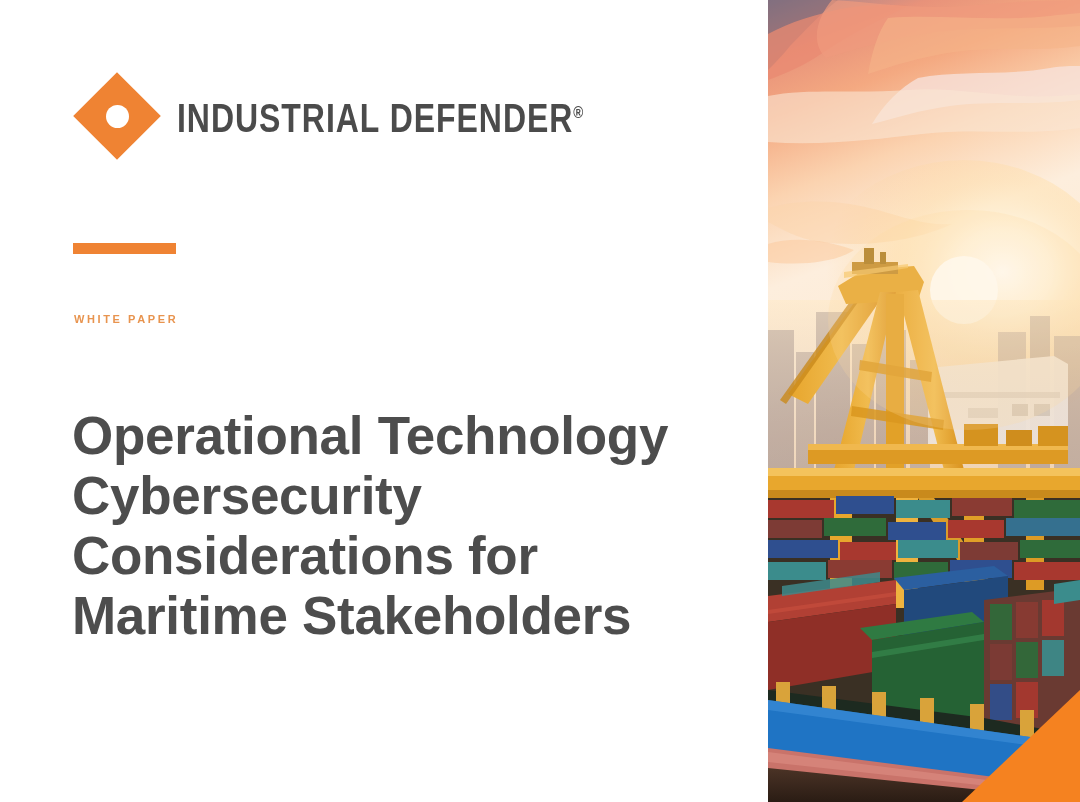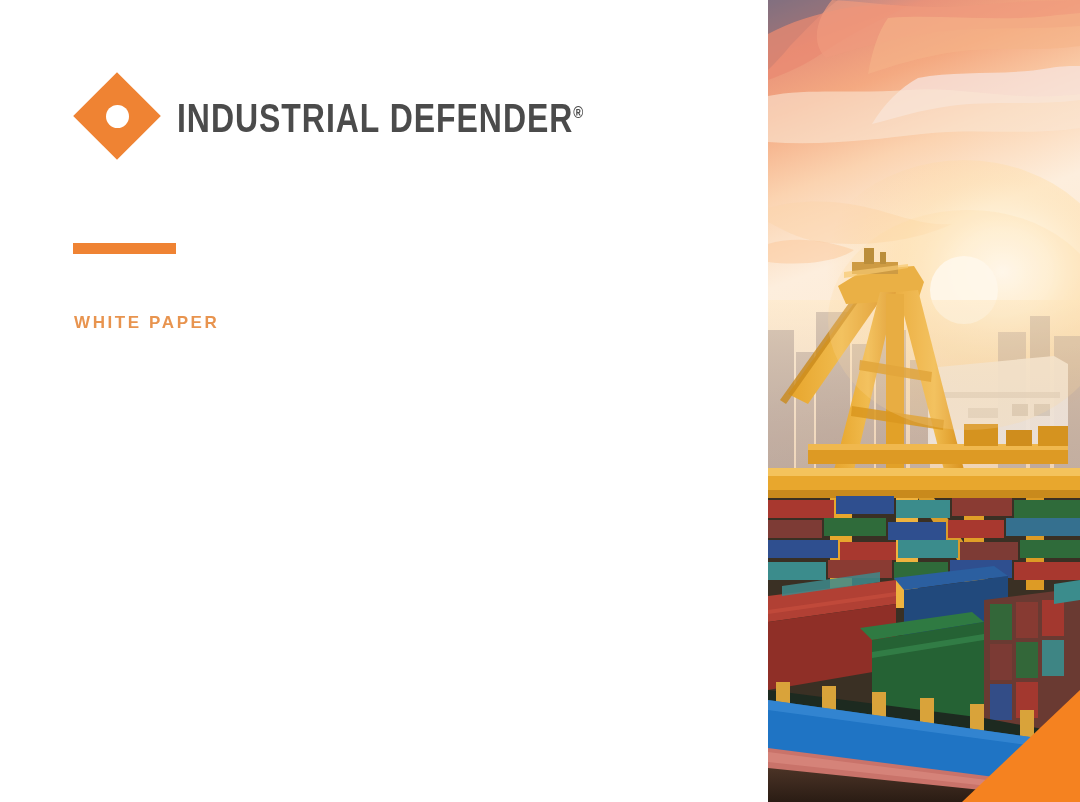--- a/index.html
+++ b/index.html
@@ -90,21 +90,21 @@
     width: 103px;
     height: 11px;
     background: #ef8333;
   }
 
   
   .eyebrow {
     position: absolute;
     left: 74px;
     top: 313px;
-    font-size: 17px;
+    font-size: 11px;
     font-weight: 700;
     letter-spacing: 2.6px;
     color: #e8944f;
     text-transform: uppercase;
     white-space: nowrap;
   }
 
   
   .title {
     position: absolute;
@@ -162,20 +162,26 @@
         <div class="logo-diamond"></div>
         <div class="logo-dot"></div>
       </div>
       <div class="logo-wordmark"><span>INDUSTRIAL DEFENDER</span><span class="reg">®</span></div>
     </div>
 
     <div class="rule"></div>
 
     <div class="eyebrow">WHITE PAPER</div>
 
+    <h1 class="title">
+      <span class="tline">Operational Technology</span>
+      <span class="tline">Cybersecurity</span>
+      <span class="tline">Considerations for</span>
+      <span class="tline">Maritime Stakeholders</span>
+    </h1>
 
   </div>
 
   <div class="photo">
     <svg class="photo-svg" viewBox="0 0 312 802" preserveAspectRatio="none">
       <defs>
         <linearGradient id="skyGrad" x1="0" y1="0" x2="0.25" y2="1">
           <stop offset="0%" stop-color="#9a8490"></stop>
           <stop offset="12%" stop-color="#e8927a"></stop>
           <stop offset="24%" stop-color="#f4a981"></stop>

